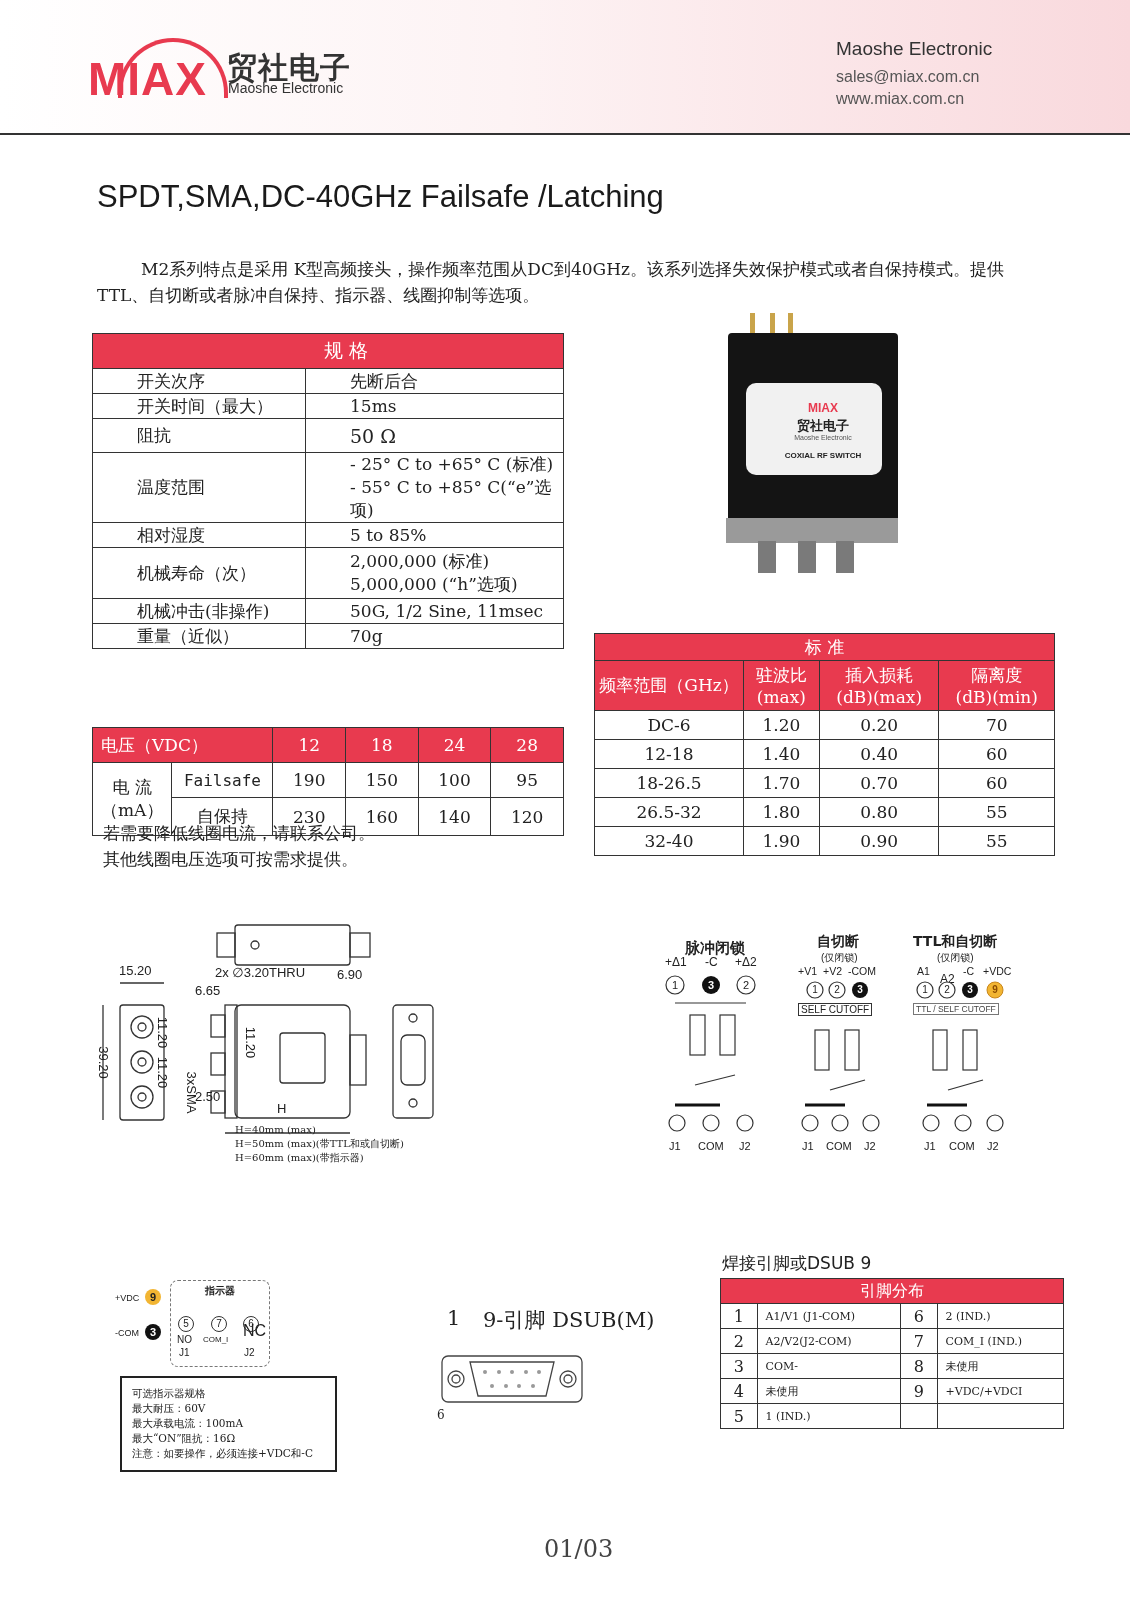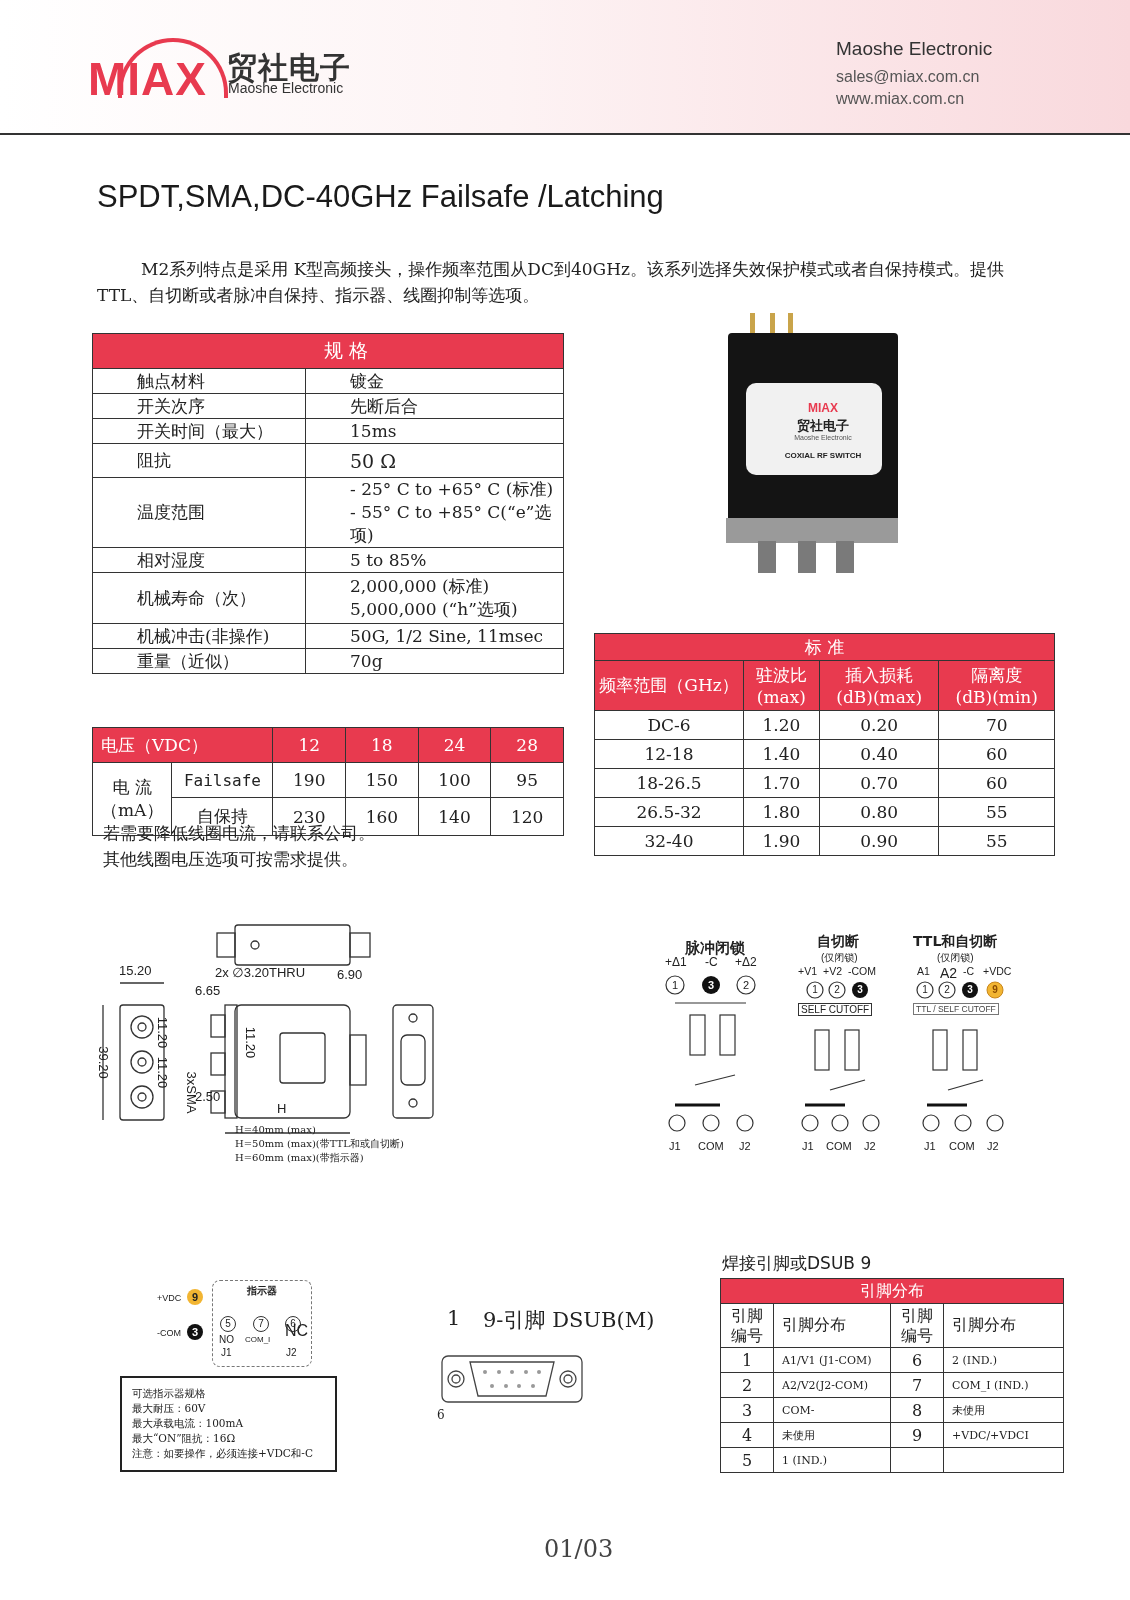--- a/index.html
+++ b/index.html
@@ -49,24 +49,20 @@
 <div class="abs hdr-email">sales@miax.com.cn</div>
 <div class="abs hdr-web">www.miax.com.cn</div>
 
 <div class="abs title">SPDT,SMA,DC-40GHz  Failsafe /Latching</div>
 <div class="abs intro">M2系列特点是采用 K型高频接头，操作频率范围从DC到40GHz。该系列选择失效保护模式或者自保持模式。提供TTL、自切断或者脉冲自保持、指示器、线圈抑制等选项。</div>
 
 <table class="abs spec">
   <tbody>
       <tr>
         <td colspan="2" class="red" style="text-align:center;height:34px;font-size:19px;">规  格</td>
-      </tr>
-  <tr>
-        <td class="c1">触点材料</td>
-        <td>镀金</td>
       </tr>
   <tr>
         <td class="c1">开关次序</td>
         <td>先断后合</td>
       </tr>
   <tr>
         <td class="c1">开关时间（最大）</td>
         <td>15ms</td>
       </tr>
   <tr>
@@ -265,21 +261,21 @@
   <div class="abs" style="left:152px;top:-2px;font-family:'DejaVu Sans',sans-serif;font-weight:bold;font-size:14px;">自切断</div>
   <div class="abs" style="left:156px;top:16px;font-size:10px;">(仅闭锁)</div>
   <div class="abs" style="left:133px;top:30px;font-size:10.5px;">+V1</div>
   <div class="abs" style="left:158px;top:30px;font-size:10.5px;">+V2</div>
   <div class="abs" style="left:183px;top:30px;font-size:10.5px;">-COM</div>
   <div class="abs" style="left:133px;top:68px;font-size:10px;border:1px solid #333;padding:0 2px;">SELF CUTOFF</div>
 
   <div class="abs" style="left:248px;top:-2px;font-family:'DejaVu Sans',sans-serif;font-weight:bold;font-size:14px;">TTL和自切断</div>
   <div class="abs" style="left:272px;top:16px;font-size:10px;">(仅闭锁)</div>
   <div class="abs" style="left:252px;top:30px;font-size:10.5px;">A1</div>
-  <div class="abs" style="left:275px;top:30px;font-size:14px;">A2</div>
+  <div class="abs" style="left:275px;top:37px;font-size:12px;">A2</div>
   <div class="abs" style="left:298px;top:30px;font-size:10.5px;">-C</div>
   <div class="abs" style="left:318px;top:30px;font-size:10.5px;">+VDC</div>
   <div class="abs" style="left:248px;top:68px;font-size:8.5px;border:1px solid #777;padding:0 2px;color:#444;">TTL / SELF CUTOFF</div>
   <svg width="390" height="240" style="position:absolute;left:0;top:0;">
     <g fill="#fff" stroke="#333" stroke-width="1.2">
       <circle cx="10" cy="50" r="9"></circle>
         <circle cx="81" cy="50" r="9"></circle>
       <circle cx="150" cy="55" r="8"></circle>
         <circle cx="172" cy="55" r="8"></circle>
       <circle cx="260" cy="55" r="8"></circle>
@@ -332,21 +328,21 @@
   <div class="abs" style="left:33px;top:205px;font-size:11px;">COM</div>
   <div class="abs" style="left:74px;top:205px;font-size:11px;">J2</div>
   <div class="abs" style="left:137px;top:205px;font-size:11px;">J1</div>
   <div class="abs" style="left:161px;top:205px;font-size:11px;">COM</div>
   <div class="abs" style="left:199px;top:205px;font-size:11px;">J2</div>
   <div class="abs" style="left:259px;top:205px;font-size:11px;">J1</div>
   <div class="abs" style="left:284px;top:205px;font-size:11px;">COM</div>
   <div class="abs" style="left:322px;top:205px;font-size:11px;">J2</div>
 </div>
 
-<div class="abs" style="left:115px;top:1280px;width:160px;height:90px;font-family:'Liberation Sans',sans-serif;margin-left:42px;">
+<div class="abs" style="left:115px;top:1280px;width:160px;height:90px;font-family:'Liberation Sans',sans-serif;">
   <div class="abs" style="left:55px;top:0;width:98px;height:85px;border:1.5px dashed #777;border-radius:8px;"></div>
   <div class="abs" style="left:90px;top:4px;font-family:'DejaVu Sans',sans-serif;font-weight:bold;font-size:10px;">指示器</div>
   <div class="abs" style="left:0;top:13px;font-size:9px;">+VDC</div>
   <div class="abs" style="left:30px;top:9px;width:16px;height:16px;border-radius:50%;background:#f2b532;text-align:center;font-size:11px;font-weight:bold;line-height:16px;">9</div>
   <div class="abs" style="left:0;top:48px;font-size:9px;">-COM</div>
   <div class="abs" style="left:30px;top:44px;width:16px;height:16px;border-radius:50%;background:#111;color:#fff;text-align:center;font-size:11px;font-weight:bold;line-height:16px;">3</div>
   <div class="abs" style="left:63px;top:36px;width:14px;height:14px;border:1px solid #333;border-radius:50%;text-align:center;font-size:10px;line-height:14px;">5</div>
   <div class="abs" style="left:96px;top:36px;width:14px;height:14px;border:1px solid #333;border-radius:50%;text-align:center;font-size:10px;line-height:14px;">7</div>
   <div class="abs" style="left:128px;top:36px;width:14px;height:14px;border:1px solid #333;border-radius:50%;text-align:center;font-size:10px;line-height:14px;">6</div>
   <div class="abs" style="left:62px;top:54px;font-size:10px;">NO</div>
@@ -389,32 +385,20 @@
   </svg>
 </div>
 <div class="abs" style="left:437px;top:1408px;font-size:12px;">6</div>
 
 <div class="abs" style="left:722px;top:1252px;font-family:'DejaVu Sans',sans-serif;font-size:17px;">焊接引脚或DSUB 9</div>
 <table class="abs pins">
   <tbody>
       <tr>
         <td colspan="4" class="red" style="text-align:center;height:24px;">引脚分布</td>
       </tr>
-  <tr style="height:44px;">
-    <td class="num" style="width:36px;line-height:20px;">
-          <div>引脚</div>
-          <div>编号</div>
-        </td>
-    <td style="width:100px;">引脚分布</td>
-    <td class="num" style="width:36px;line-height:20px;">
-          <div>引脚</div>
-          <div>编号</div>
-        </td>
-    <td>引脚分布</td>
-  </tr>
   <tr>
         <td class="num">1</td>
         <td class="sm">A1/V1 (J1-COM)</td>
         <td class="num">6</td>
         <td class="sm">2 (IND.)</td>
       </tr>
   <tr>
         <td class="num">2</td>
         <td class="sm">A2/V2(J2-COM)</td>
         <td class="num">7</td>

